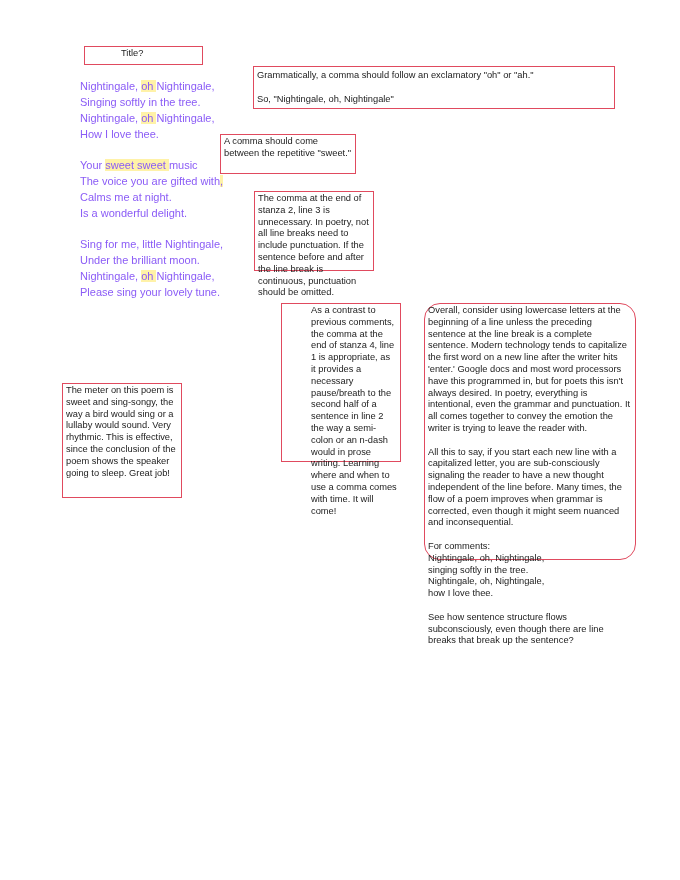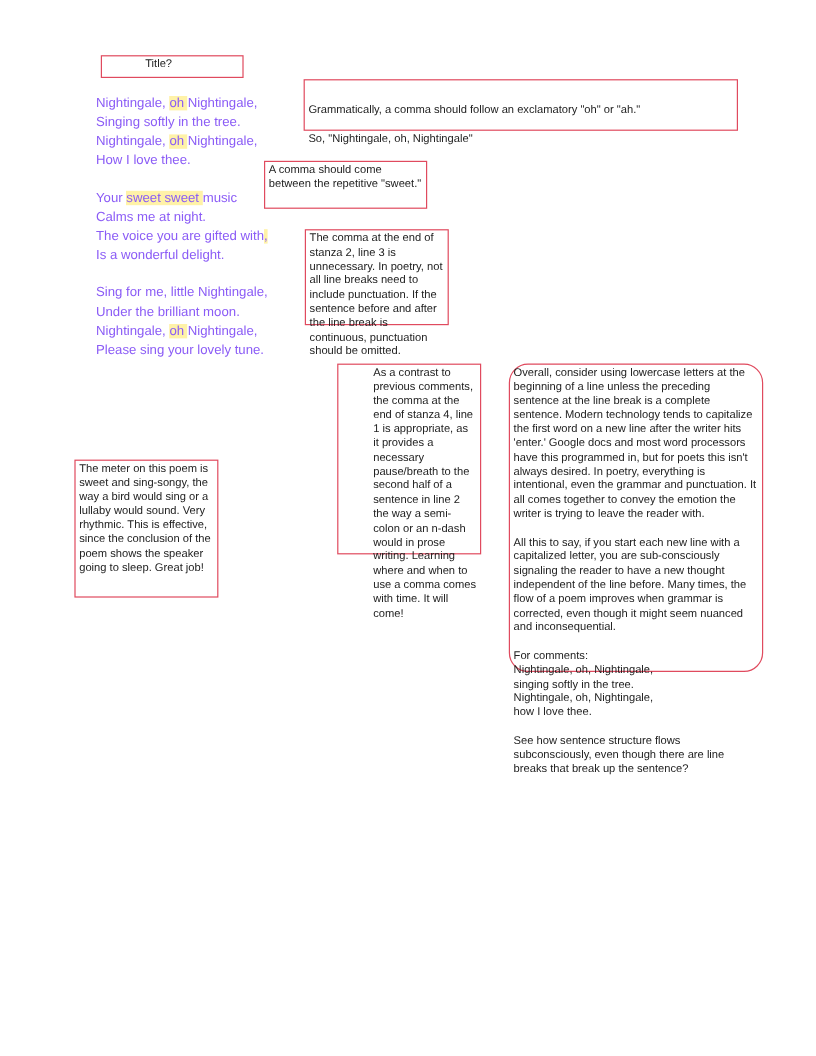--- a/index.html
+++ b/index.html
@@ -19,37 +19,37 @@
 
 <div class="poem">
   <div class="stanza">
     <div class="line"><span>Nightingale, </span><span class="hl">oh </span><span>Nightingale,</span></div>
     <div class="line"><span>Singing softly in the tree.</span></div>
     <div class="line"><span>Nightingale, </span><span class="hl">oh </span><span>Nightingale,</span></div>
     <div class="line"><span>How I love thee.</span></div>
   </div>
   <div class="stanza">
     <div class="line"><span>Your </span><span class="hl">sweet sweet </span><span>music</span></div>
+    <div class="line"><span>The voice you are gifted with</span><span class="hl">,</span></div>
     <div class="line"><span>Calms me at night.</span></div>
-    <div class="line"><span>The voice you are gifted with</span><span class="hl">,</span></div>
     <div class="line"><span>Is a wonderful delight.</span></div>
   </div>
   <div class="stanza">
     <div class="line"><span>Sing for me, little Nightingale,</span></div>
     <div class="line"><span>Under the brilliant moon.</span></div>
     <div class="line"><span>Nightingale, </span><span class="hl">oh </span><span>Nightingale,</span></div>
     <div class="line"><span>Please sing your lovely tune.</span></div>
   </div>
 </div>
 
 <div class="box" style="left:84px;top:46px;width:119px;height:19px;padding-left:36px;">
   <p>Title?</p>
 </div>
 
-<div class="box" style="left:253px;top:66px;width:362px;height:43px;padding-top:19px;">
+<div class="box" style="left:253px;top:66px;width:362px;height:43px;padding-top:3px;">
   <p>Grammatically, a comma should follow an exclamatory "oh" or "ah."</p>
   <p>So, "Nightingale, oh, Nightingale"</p>
 </div>
 
 <div class="box" style="left:220px;top:134px;width:136px;height:40px;">
   <p>A comma should come between the repetitive "sweet."</p>
 </div>
 
 <div class="box" style="left:254px;top:191px;width:120px;height:80px;">
   <p>The comma at the end of stanza 2, line 3 is unnecessary. In poetry, not all line breaks need to include punctuation. If the sentence before and after the line break is continuous, punctuation should be omitted.</p>

